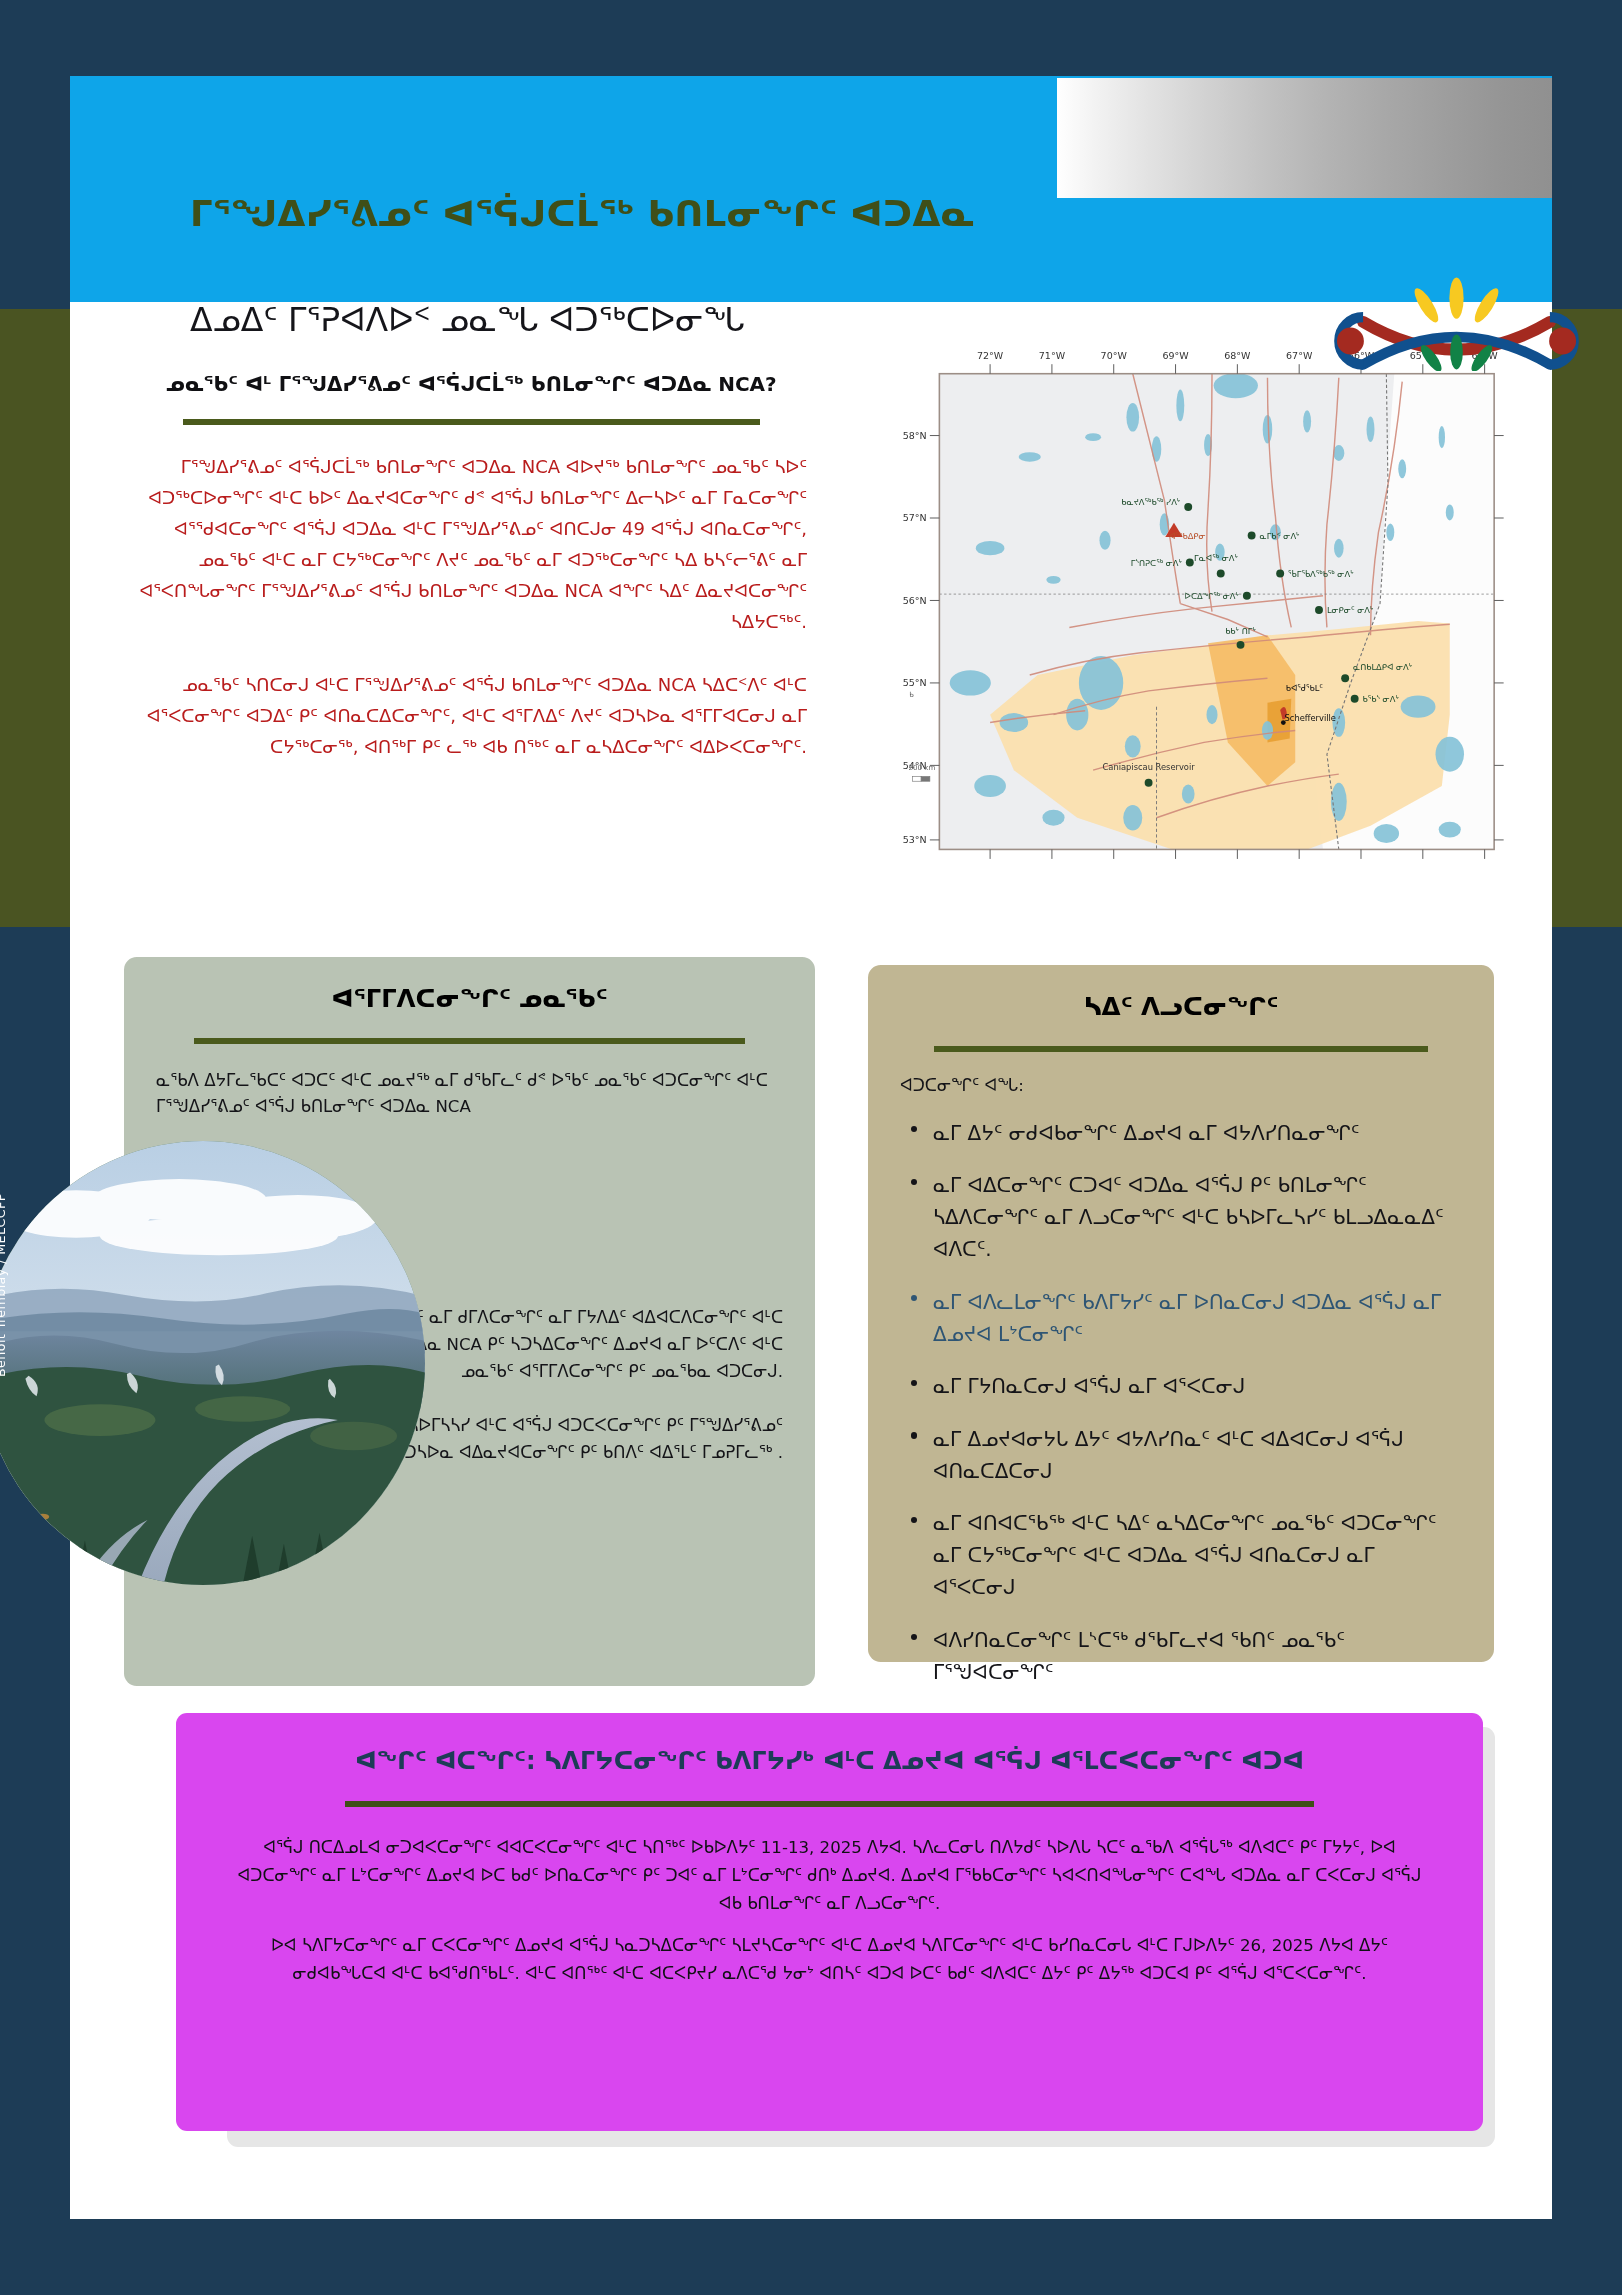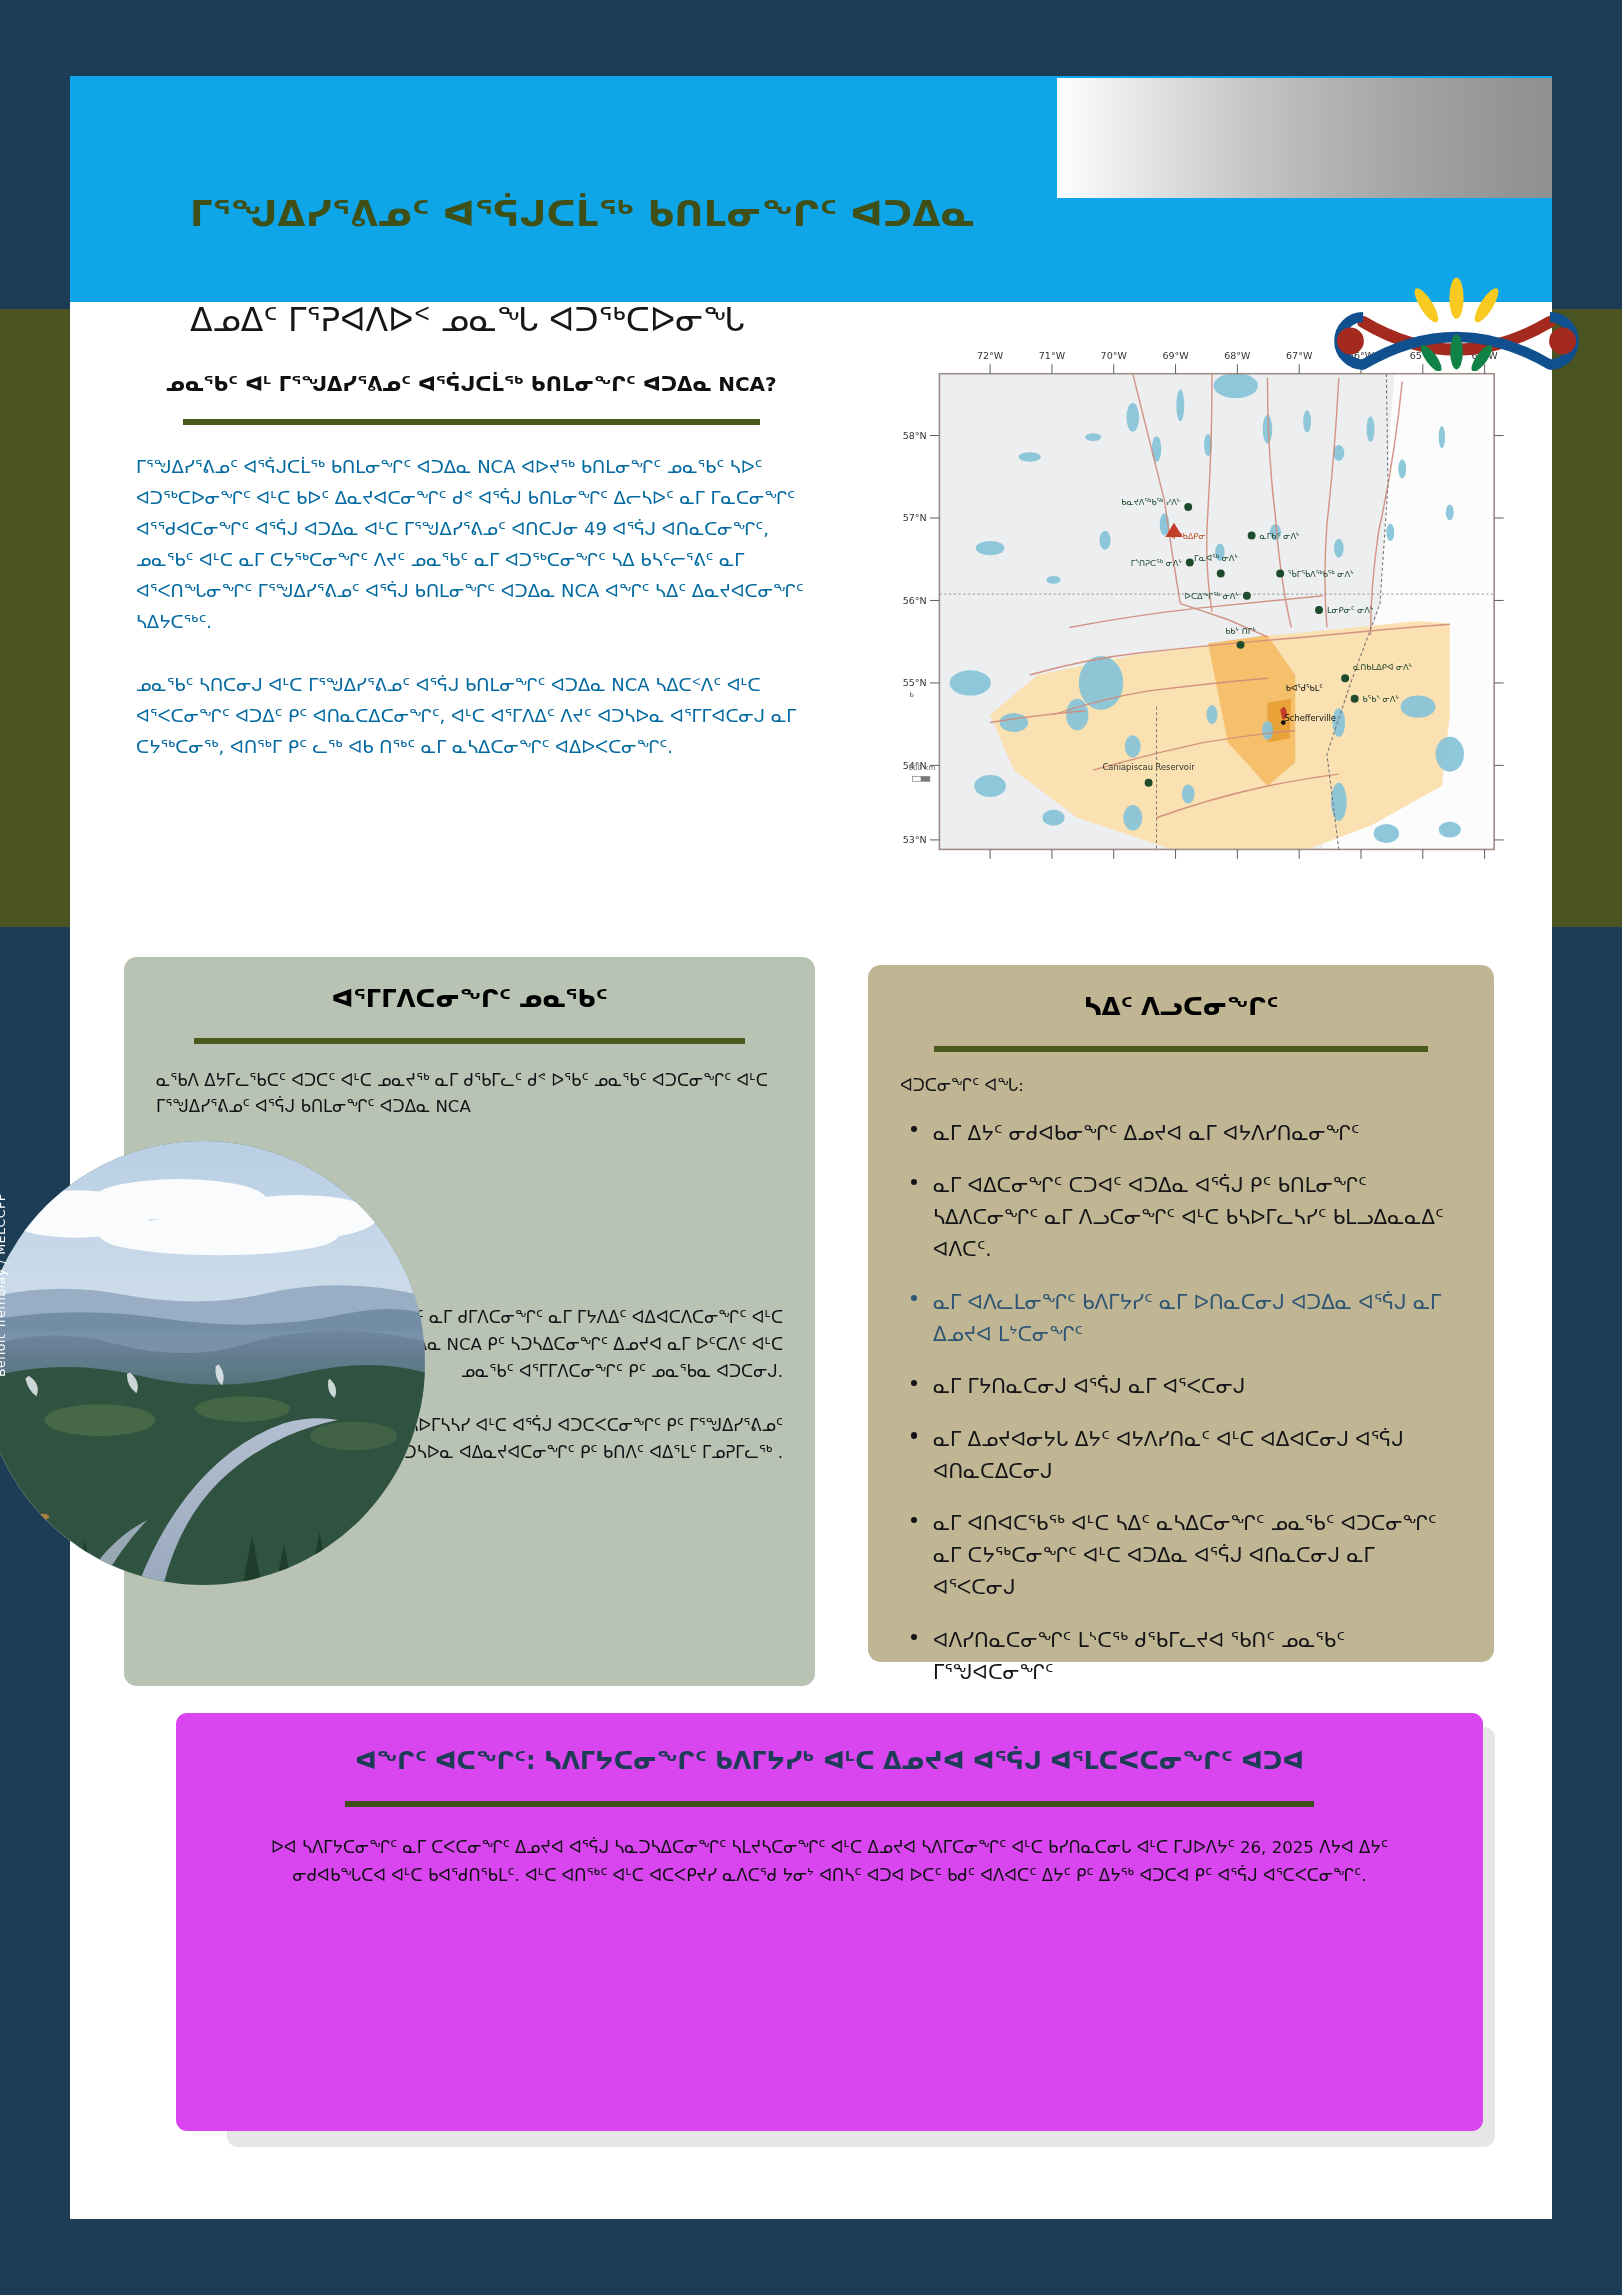--- a/index.html
+++ b/index.html
@@ -90,24 +90,24 @@
     color: #101013;
     line-height: 1.35;
   }
   .rule {
     height: 6.3px;
     background: #4a5a1c;
     margin: 20.6px auto 27px auto;
     width: 86%;
   }
   .para {
-    text-align: left;
+    text-align: right;
     font-size: 18px;
     line-height: 1.72;
-    color: #0369a1;
+    color: #b91c1c;
   }
   .para + .para { margin-top: 32px; }
 
   .map-frame {
     position: absolute;
     left: 889px; top: 336px;
     width: 626px; height: 566px;
     background: #ffffff;
     padding: 6.3px;
   }
@@ -596,17 +596,18 @@
       <li>ᓇᒥ ᐃᓄᔪᐊᓂᔭᒐ ᐃᔭᑦ ᐊᔭᐱᓯᑎᓇᑦ ᐊᒻᑕ ᐊᐃᐊᑕᓂᒍ ᐊᕐᕌᒍ ᐊᑎᓇᑕᐃᑕᓂᒍ</li>
       <li>ᓇᒥ ᐊᑎᐊᑕᖃᖅ ᐊᒻᑕ ᓴᐃᑦ ᓇᓴᐃᑕᓂᖏᑦ ᓄᓇᖃᑦ ᐊᑐᑕᓂᖏᑦ ᓇᒥ ᑕᔭᖅᑕᓂᖏᑦ ᐊᒻᑕ ᐊᑐᐃᓇ ᐊᕐᕌᒍ ᐊᑎᓇᑕᓂᒍ ᓇᒥ ᐊᕐᐸᑕᓂᒍ</li>
       <li>ᐊᐱᓯᑎᓇᑕᓂᖏᑦ ᒪᔅᑕᖅ ᑯᖃᒥᓚᔪᐊ ᖃᑎᑦ ᓄᓇᖃᑦ ᒥᕐᖑᐊᑕᓂᖏᑦ</li>
     </ul>
   </div>
 
   <div class="card-bottom-shadow"></div>
   <div class="card-bottom" style="z-index:2;">
     <div class="bottom-head">ᐊᖏᑦ ᐊᑕᖏᑦ: ᓴᐱᒥᔭᑕᓂᖏᑦ ᑲᐱᒥᔭᓯᒃ ᐊᒻᑕ ᐃᓄᔪᐊ ᐊᕐᕌᒍ ᐊᕐᒪᑕᐸᑕᓂᖏᑦ ᐊᑐᐊ</div>
     <div class="rule-bottom"></div>
+    <div class="bottom-para">ᐊᕐᕌᒍ ᑎᑕᐃᓄᒪᐊ ᓂᑐᐊᐸᑕᓂᖏᑦ ᐊᐊᑕᐸᑕᓂᖏᑦ ᐊᒻᑕ ᓴᑎᖅᑦ ᐅᑲᐅᐱᔭᑦ 11-13, 2025 ᐱᔭᐊ. ᓴᐱᓚᑕᓂᒐ ᑎᐱᔭᑯᑦ ᓴᐅᐱᒐ ᓴᑕᑦ ᓇᖃᐱ ᐊᕐᕌᒐᖅ ᐊᐱᐊᑕᑦ ᑭᑦ ᒥᔭᔭᑦ, ᐅᐊ ᐊᑐᑕᓂᖏᑦ ᓇᒥ ᒪᔾᑕᓂᖏᑦ ᐃᓄᔪᐊ ᐅᑕ ᑲᑯᑦ ᐅᑎᓇᑕᓂᖏᑦ ᑭᑦ ᑐᐊᑦ ᓇᒥ ᒪᔾᑕᓂᖏᑦ ᑯᑎᒃ ᐃᓄᔪᐊ. ᐃᓄᔪᐊ ᒥᕐᑲᑲᑕᓂᖏᑦ ᓴᐊᐸᑎᐊᖓᓂᖏᑦ ᑕᐊᖓ ᐊᑐᐃᓇ ᓇᒥ ᑕᐸᑕᓂᒍ ᐊᕐᕌᒍ ᐊᑲ ᑲᑎᒪᓂᖏᑦ ᓇᒥ ᐱᓗᑕᓂᖏᑦ.</div>
     <div class="bottom-para">ᐅᐊ ᓴᐱᒥᔭᑕᓂᖏᑦ ᓇᒥ ᑕᐸᑕᓂᖏᑦ ᐃᓄᔪᐊ ᐊᕐᕌᒍ ᓴᓇᑐᓴᐃᑕᓂᖏᑦ ᓴᒪᔪᓴᑕᓂᖏᑦ ᐊᒻᑕ ᐃᓄᔪᐊ ᓴᐱᒥᑕᓂᖏᑦ ᐊᒻᑕ ᑲᓯᑎᓇᑕᓂᒐ ᐊᒻᑕ ᒥᒍᐅᐱᔭᑦ 26, 2025 ᐱᔭᐊ ᐃᔭᑦ ᓂᑯᐊᑲᖓᑕᐊ ᐊᒻᑕ ᑲᐊᖁᑎᖃᒪᑦ. ᐊᒻᑕ ᐊᑎᖅᑦ ᐊᒻᑕ ᐊᑕᐸᑭᔪᓯ ᓇᐱᑕᖁ ᔭᓂᔾ ᐊᑎᓴᑦ ᐊᑐᐊ ᐅᑕᑦ ᑲᑯᑦ ᐊᐱᐊᑕᑦ ᐃᔭᑦ ᑭᑦ ᐃᔭᖅ ᐊᑐᑕᐊ ᑭᑦ ᐊᕐᕌᒍ ᐊᕐᑕᐸᑕᓂᖏᑦ.</div>
   </div>
 
 </div>
 
 
 </body></html>

